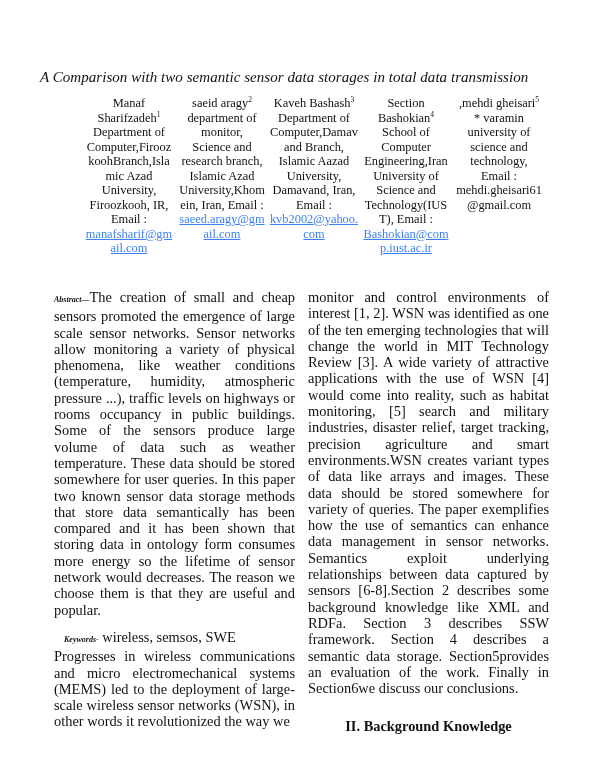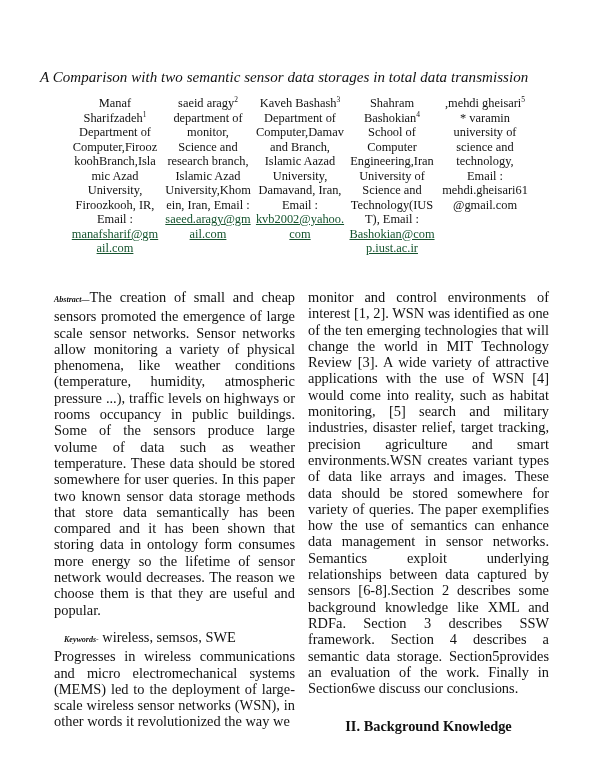--- a/index.html
+++ b/index.html
@@ -25,36 +25,36 @@
       font-size: 15px;
       line-height: 18px;
       letter-spacing: 0.05px;
     }
     .authors {
       position: absolute;
       top: 96px;
       left: 54px;
       width: 492px;
       display: flex;
-      justify-content: center;
+      justify-content: flex-end;
     }
     .author {
       text-align: center;
       font-size: 12.4px;
       line-height: 14.5px;
       word-break: break-all;
     }
     .author .line { display: block; }
     .author sup {
       font-size: 7.5px;
       line-height: 0;
       vertical-align: 5px;
     }
     .author a {
-      color: #14532d;
+      color: #3b82f6;
       text-decoration: underline;
     }
     .a1 { width: 94px; }
     .a2 { width: 92px; }
     .a3 { width: 92px; }
     .a4 { width: 92px; }
     .a5 { width: 94px; }
 
     .col {
       position: absolute;
@@ -125,21 +125,21 @@
     <span class="line">Computer,Damav</span>
     <span class="line">and Branch,</span>
     <span class="line">Islamic Aazad</span>
     <span class="line">University,</span>
     <span class="line">Damavand, Iran,</span>
     <span class="line">Email :</span>
     <a class="line"><span>kvb2002@yahoo.</span><br><span>com</span></a>
   </div>
 
   <div class="author a4">
-    <span class="line">Shahram</span>
+    <span class="line">Section</span>
     <span class="line"><span>Bashokian</span><sup>4</sup></span>
     <span class="line">School of</span>
     <span class="line">Computer</span>
     <span class="line">Engineering,Iran</span>
     <span class="line">University of</span>
     <span class="line">Science and</span>
     <span class="line">Technology(IUS</span>
     <span class="line">T), Email :</span>
     <a class="line"><span>Bashokian@com</span><br><span>p.iust.ac.ir</span></a>
   </div>

